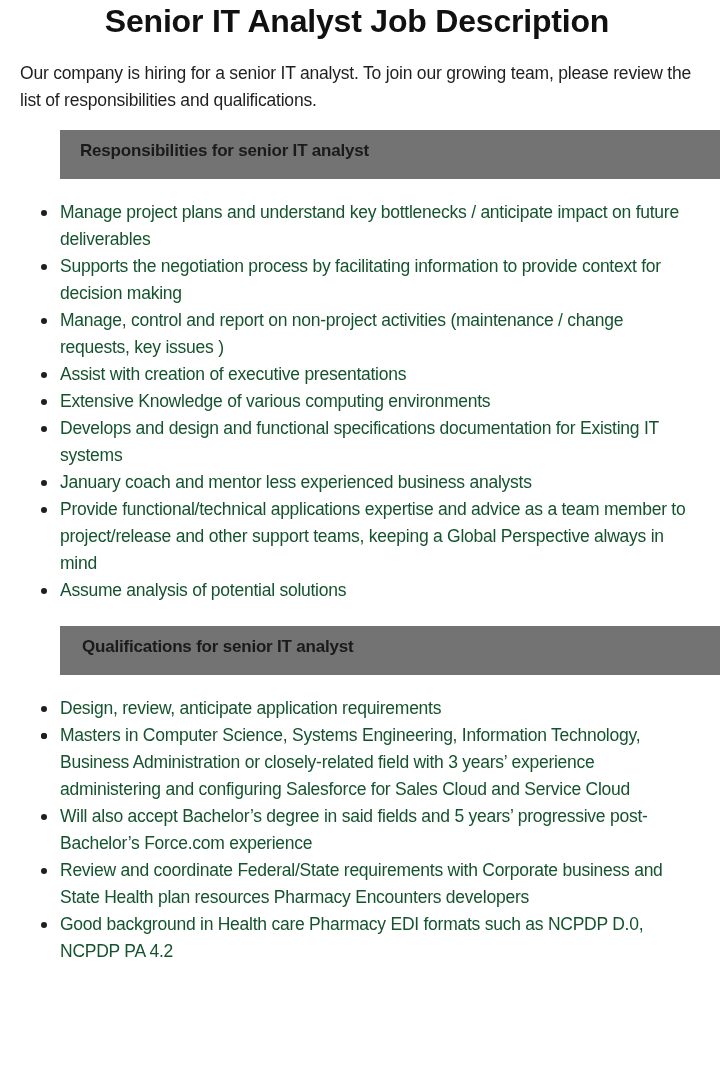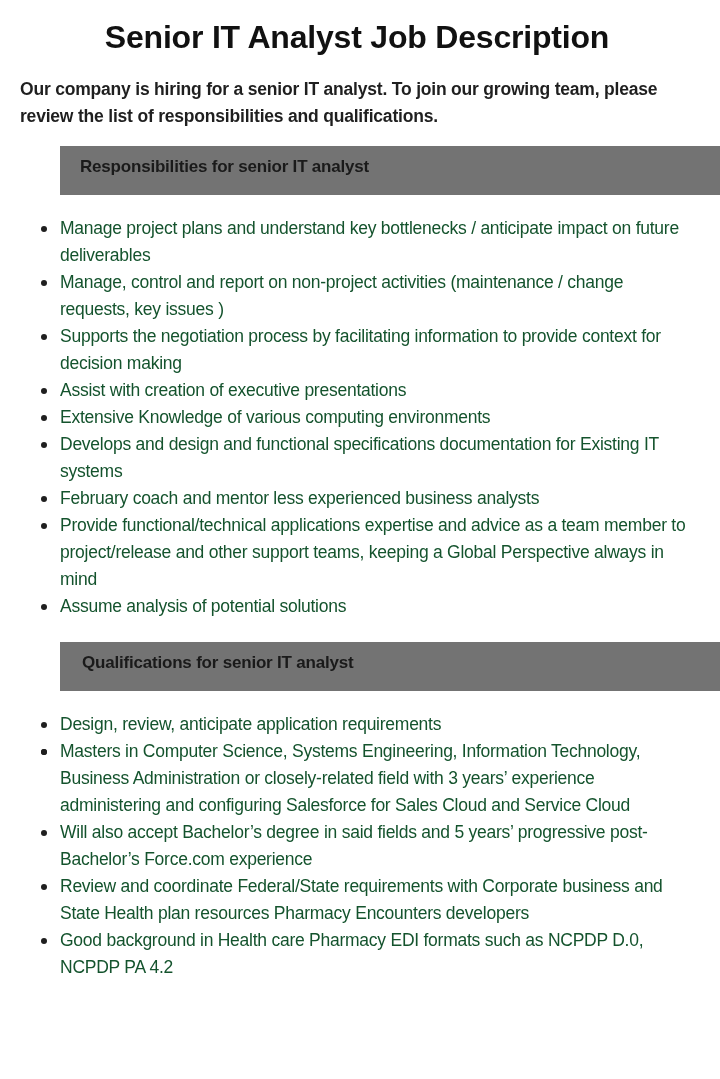--- a/index.html
+++ b/index.html
@@ -12,36 +12,35 @@
       height: 1079px;
       overflow: hidden;
       font-family: "Liberation Sans", "DejaVu Sans", sans-serif;
       color: #1a1a1a;
     }
     .page {
       padding: 0 26px 0 20px;
     }
     h1.title {
       margin: 0;
-      padding-top: 16px;
+      padding-top: 0;
       height: 44px;
       line-height: 42px;
       text-align: center;
       font-size: 32px;
       font-weight: bold;
       color: #111111;
       letter-spacing: -0.2px;
     }
     .intro {
       margin: 16px 0 16px 0;
       font-size: 17.5px;
       line-height: 27px;
       color: #1f1f1f;
       letter-spacing: -0.2px;
-      font-weight: bold;
     }
     .section-header {
       margin-top: 16px;
       background: #737373;
       height: 49px;
       line-height: 41px;
       padding-left: 20px;
       font-size: 17px;
       font-weight: bold;
       color: #1a1a1a;
@@ -78,26 +77,26 @@
 </head>
 <body>
 
 <div class="page">
   <h1 class="title">Senior IT Analyst Job Description</h1>
   <p class="intro">Our company is hiring for a senior IT analyst. To join our growing team, please review the list of responsibilities and qualifications.</p>
 
   <div class="section-header">Responsibilities for senior IT analyst</div>
   <ul class="items">
     <li><span class="bullet"></span><span>Manage project plans and understand key bottlenecks / anticipate impact on future deliverables</span></li>
+    <li><span class="bullet"></span><span>Supports the negotiation process by facilitating information to provide context for decision making</span></li>
     <li><span class="bullet"></span><span>Manage, control and report on non-project activities (maintenance / change requests, key issues )</span></li>
-    <li><span class="bullet"></span><span>Supports the negotiation process by facilitating information to provide context for decision making</span></li>
     <li><span class="bullet"></span><span>Assist with creation of executive presentations</span></li>
     <li><span class="bullet"></span><span>Extensive Knowledge of various computing environments</span></li>
     <li><span class="bullet"></span><span>Develops and design and functional specifications documentation for Existing IT systems</span></li>
-    <li><span class="bullet"></span><span>February coach and mentor less experienced business analysts</span></li>
+    <li><span class="bullet"></span><span>January coach and mentor less experienced business analysts</span></li>
     <li><span class="bullet"></span><span>Provide functional/technical applications expertise and advice as a team member to project/release and other support teams, keeping a Global Perspective always in mind</span></li>
     <li><span class="bullet"></span><span>Assume analysis of potential solutions</span></li>
   </ul>
 
   <div class="section-header qual">Qualifications for senior IT analyst</div>
   <ul class="items">
     <li><span class="bullet"></span><span>Design, review, anticipate application requirements</span></li>
     <li><span class="bullet"></span></li>
     <li><span class="bullet"></span><span>Masters in Computer Science, Systems Engineering, Information Technology, Business Administration or closely-related field with 3 years’ experience administering and configuring Salesforce for Sales Cloud and Service Cloud</span></li>
     <li><span class="bullet"></span><span>Will also accept Bachelor’s degree in said fields and 5 years’ progressive post-Bachelor’s Force.com experience</span></li>

